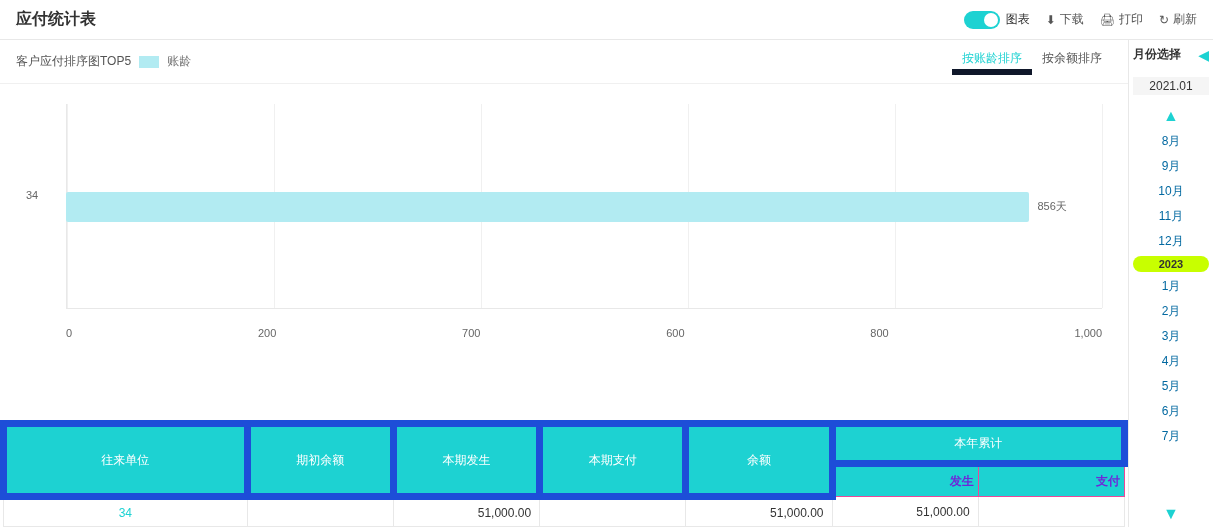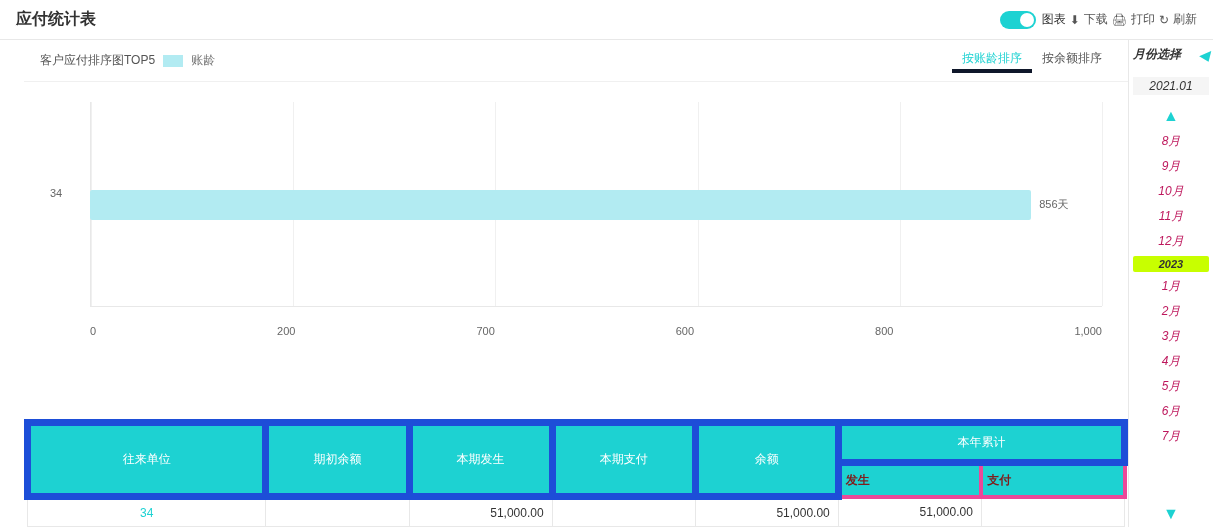--- a/index.html
+++ b/index.html
@@ -3,66 +3,66 @@
   <meta charset="utf-8">
   <style>
     * { margin: 0; padding: 0; box-sizing: border-box; }
     body { font-family: 'Microsoft YaHei', Arial, sans-serif; font-size: 12px; background: #f0f2f5; color: #333; }
 
     .app-container { display: flex; flex-direction: column; width: 1213px; height: 527px; background: #fff; overflow: hidden; }
 
     
     .header { display: flex; align-items: center; justify-content: space-between; padding: 8px 16px; border-bottom: 1px solid #e8e8e8; background: #fff; height: 40px; }
     .header-title { font-size: 16px; font-weight: bold; color: #333; }
-    .header-actions { display: flex; align-items: center; gap: 4px; }
+    .header-actions { display: flex; align-items: center; gap: 16px; }
     .toggle-group { display: flex; align-items: center; gap: 6px; }
     .toggle-switch { width: 36px; height: 18px; background: #1dd2d2; border-radius: 9px; position: relative; cursor: pointer; }
     .toggle-switch::after { content: ''; position: absolute; width: 14px; height: 14px; background: #fff; border-radius: 50%; top: 2px; right: 2px; }
     .action-btn { display: flex; align-items: center; gap: 4px; cursor: pointer; color: #555; font-size: 12px; }
 
     
     .main-content { display: flex; flex: 1; overflow: hidden; }
 
     
-    .chart-section { flex: 1; display: flex; flex-direction: column; overflow: hidden; padding-left: 24px; }
+    .chart-section { flex: 1; display: flex; flex-direction: column; overflow: hidden; }
 
     
     .chart-header { display: flex; align-items: center; justify-content: space-between; padding: 8px 16px; border-bottom: 1px solid #f0f0f0; }
     .chart-legend { display: flex; align-items: center; gap: 8px; }
     .legend-label { color: #555; font-size: 12px; }
     .legend-box { width: 20px; height: 12px; background: #b2ebf2; border: 1px solid #b2ebf2; }
     .legend-text { color: #737373; font-size: 12px; }
     .sort-buttons { display: flex; gap: 0; }
     .sort-btn { padding: 2px 10px; font-size: 12px; cursor: pointer; color: #555; border-bottom: 2px solid transparent; }
-    .sort-btn.active { color: #1dd2d2; border-bottom: 4px solid #0f172a; }
+    .sort-btn.active { color: #1dd2d2; border-bottom: 6px solid #0f172a; }
 
     
     .chart-body { flex: 1; padding: 10px 16px 0; position: relative; overflow: hidden; }
     .x-tick { font-size: 11px; color: #666; }
 
     
     .table-section { padding: 0; }
     .table-wrapper { overflow: hidden; }
     table { width: 100%; border-collapse: collapse; }
     .table-header-row th { background: #1dd2d2; color: #fff; text-align: center; padding: 8px 4px; font-size: 12px; font-weight: normal; border: 7px solid #1d4ed8; }
-    .table-sub-header th { background: #1dd2d2; color: #7f1d1d; text-align: left; padding: 6px 4px; font-size: 12px; border: 4px solid #ec4899; }
+    .table-sub-header th { background: #1dd2d2; color: #6d28d9; text-align: right; padding: 6px 4px; font-size: 12px; border: 1px solid #ec4899; }
     .table-data-row td { background: #fff; text-align: center; padding: 6px 8px; font-size: 12px; border: 1px solid #e8e8e8; }
     .table-data-row td.text-right { text-align: right; }
     .table-data-row td a { color: #1dd2d2; text-decoration: none; }
     .col-wide { width: 200px; }
     .col-med { width: 120px; }
     .col-sub { width: 120px; }
 
     
-    .right-sidebar { width: 85px; border-left: 1px solid #e8e8e8; display: flex; flex-direction: column; background: #fff; overflow: hidden; font-style: italic; }
+    .right-sidebar { width: 85px; border-left: 1px solid #e8e8e8; display: flex; flex-direction: column; background: #fff; overflow: hidden; }
     .sidebar-current { padding: 2px 4px; font-size: 12px; color: #333; text-align: center; background: #f5f5f5; margin: 8px 4px; }
     .sidebar-scroll { flex: 1; overflow-y: auto; overflow-x: hidden; }
     .sidebar-nav-up, .sidebar-nav-down { text-align: center; padding: 4px; cursor: pointer; color: #1dd2d2; font-size: 16px; }
-    .sidebar-month-item { padding: 4px 8px; font-size: 12px; color: #be185d; cursor: pointer; text-align: center; }
-    .sidebar-year-badge { background: #c8ff00; color: #333; font-size: 11px; font-weight: bold; padding: 2px 4px; text-align: center; margin: 2px 4px; border-radius: 2px; }
+    .sidebar-month-item { padding: 4px 8px; font-size: 12px; color: #0369a1; cursor: pointer; text-align: center; }
+    .sidebar-year-badge { background: #c8ff00; color: #333; font-size: 11px; font-weight: bold; padding: 2px 4px; text-align: center; margin: 2px 4px; border-radius: 8px; }
   </style>
 </head>
 <body>
 
 <div class="app-container">
 
   <div class="header">
     <span class="header-title">应付统计表</span>
     <div class="header-actions">
       <div class="toggle-group">

